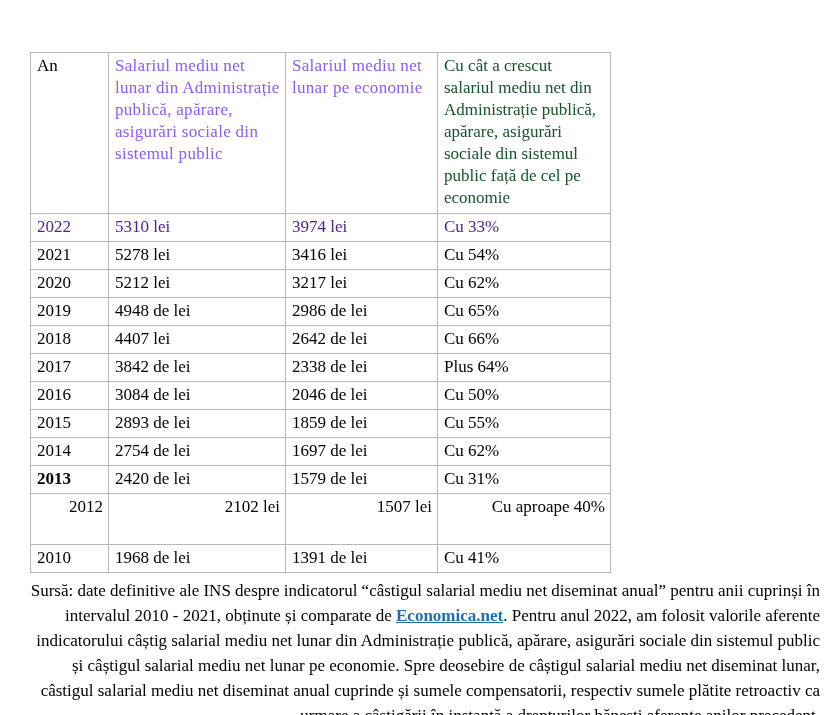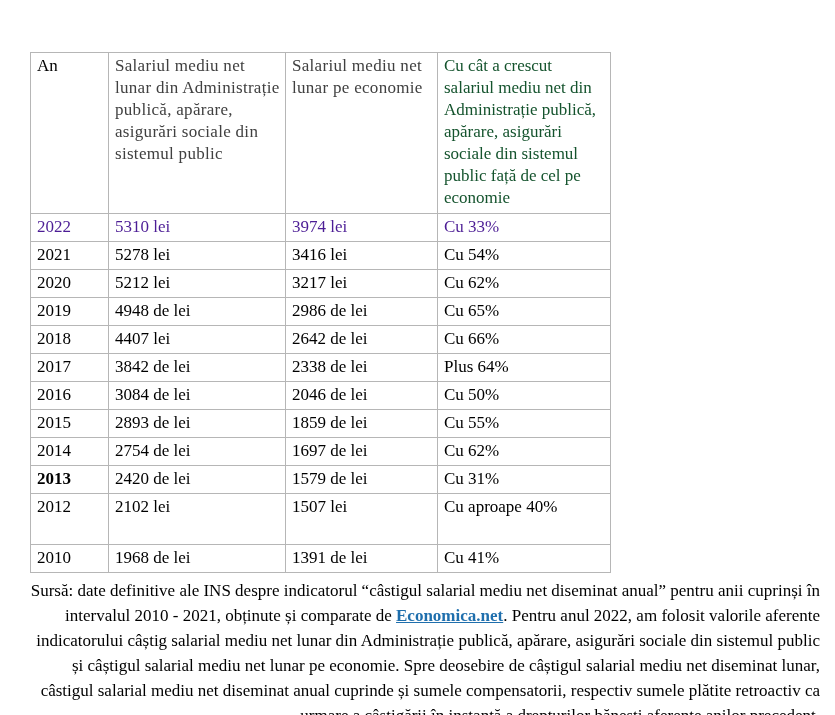--- a/index.html
+++ b/index.html
@@ -61,21 +61,21 @@
     padding-bottom: 4px;
     height: 156px;
   }
   th.h-year {
     font-weight: bold;
     color: #000000;
     font-size: 17px;
   }
   th.h-blue {
     font-weight: bold;
-    color: #404040;
+    color: #8b5cf6;
     font-size: 16.5px;
     line-height: 23px;
     letter-spacing: 0.3px;
   }
   th.h-plain {
     font-weight: normal;
     color: #14532d;
     font-size: 17px;
     line-height: 22.5px;
   }
@@ -85,20 +85,21 @@
     height: 23px;
   }
   tr.row-highlight td {
     color: #4c1d95;
   }
   tr.row-bold td.cell-year {
     font-weight: bold;
   }
   tr.row-tall td {
     height: 46px;
+    text-align: right;
   }
 
   
   .source-note {
     position: absolute;
     left: 30px;
     top: 538px;
     width: 790px;
     font-size: 17px;
     line-height: 25px;

